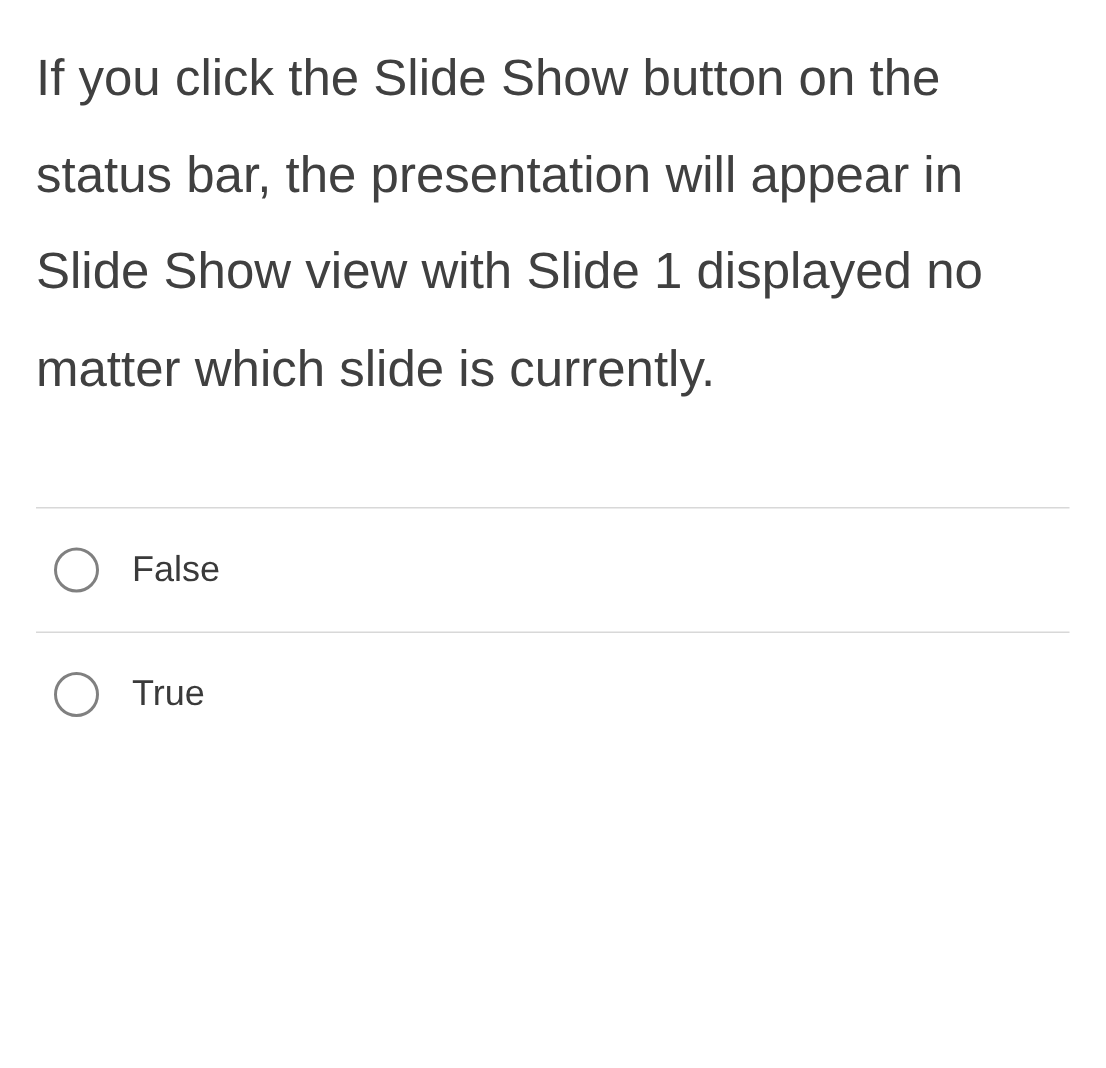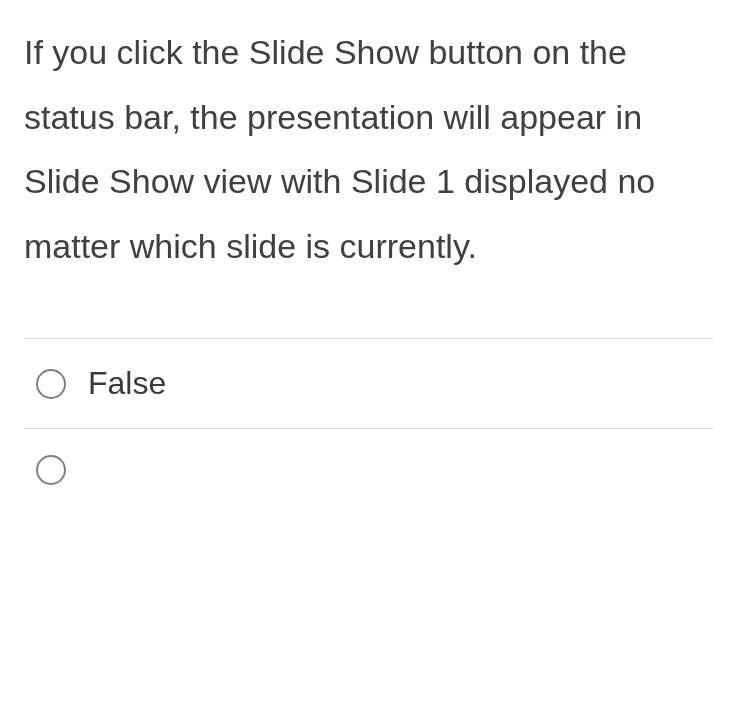--- a/index.html
+++ b/index.html
@@ -34,31 +34,32 @@
     }
     .radio-circle {
       width: 30px;
       height: 30px;
       border: 2.5px solid #808080;
       border-radius: 50%;
       flex-shrink: 0;
       margin-right: 22px;
     }
     .option-label {
-      font-size: 32px;
+      font-size: 24px;
       color: #3a3a3a;
       font-weight: 400;
     }
   </style>
 </head>
 <body>
 
 <div class="question-text">If you click the Slide Show button on the status bar, the presentation will appear in Slide Show view with Slide 1 displayed no matter which slide is currently.</div>
 
 <div class="options">
   <div class="option-row">
     <span class="radio-circle"></span>
     <span class="option-label">False</span>
   </div>
   <div class="option-row">
     <span class="radio-circle"></span>
+    <span class="option-label">True</span>
   </div>
 </div>
 
 </body></html>

